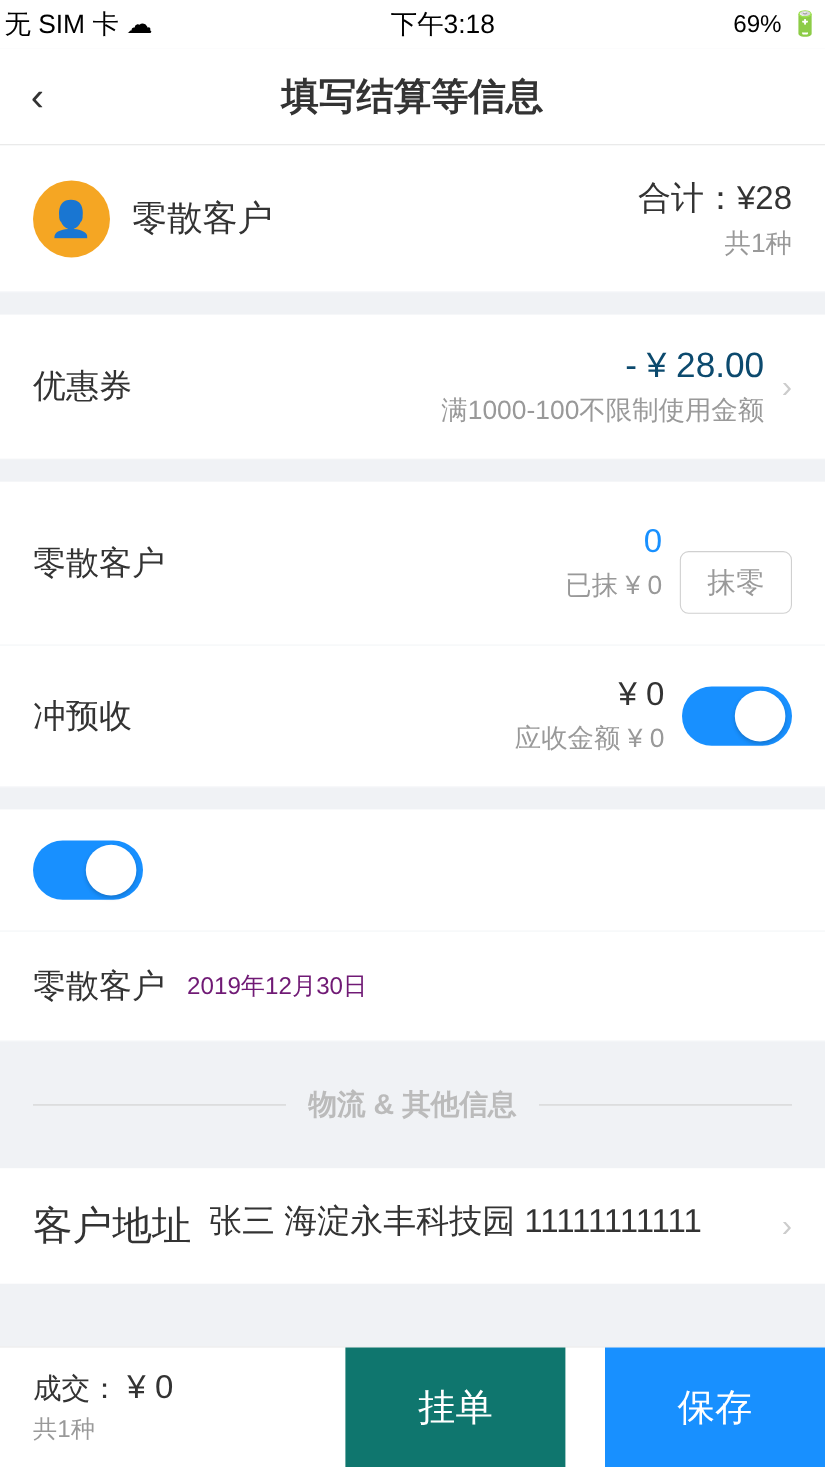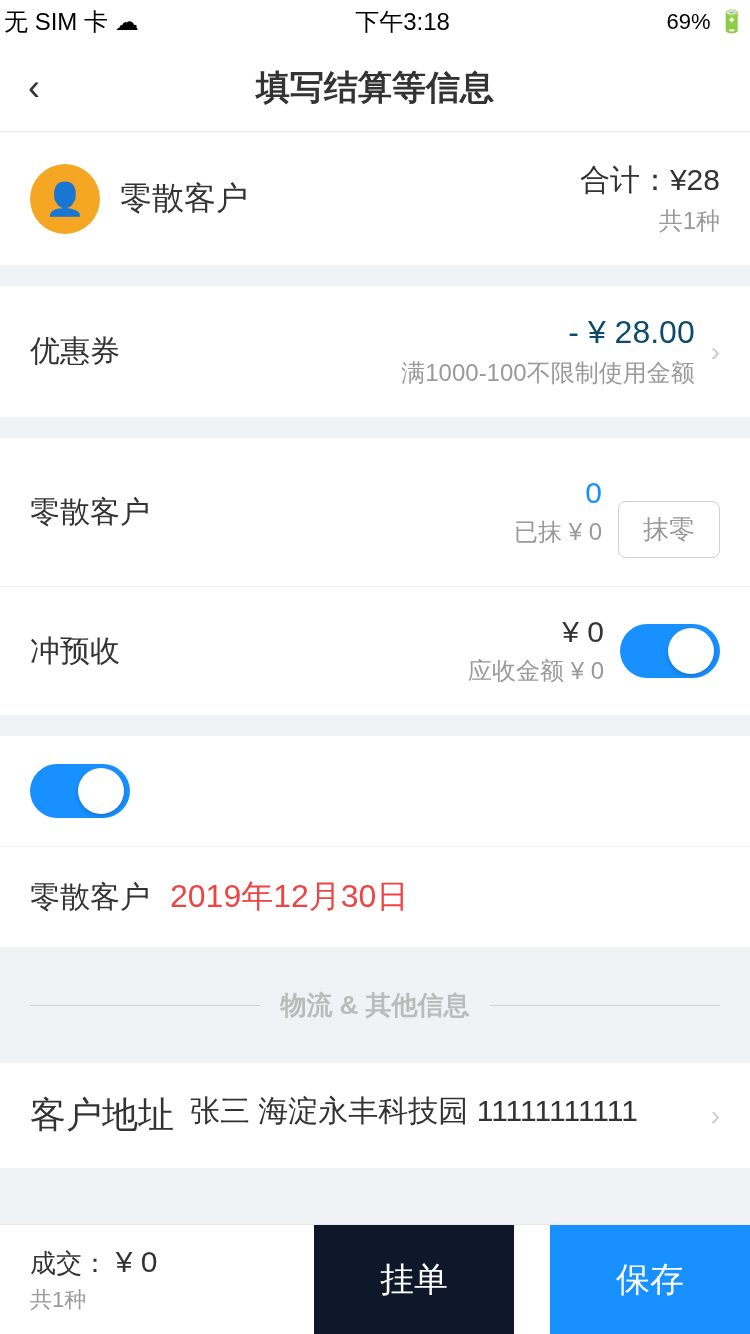--- a/index.html
+++ b/index.html
@@ -148,21 +148,21 @@
     
     .due-date-row {
       background: #fff;
       padding: 28px 30px;
       display: flex;
       align-items: center;
       gap: 20px;
       border-bottom: 1px solid #f0f2f5;
       min-height: 100px;
     }
-    .due-date-value { font-size: 32px; color: #ef4444; }
+    .due-date-value { font-size: 22px; color: #701a75; }
 
     
     .section-label-row {
       background: #f0f2f5;
       padding: 20px 30px;
       text-align: center;
       color: #bbb;
       font-size: 26px;
       display: flex;
       align-items: center;
@@ -208,21 +208,21 @@
     .bottom-info {
       flex: 1;
       padding: 0 30px;
     }
     .bottom-deal { font-size: 26px; color: #333; }
     .bottom-deal-amount { font-size: 30px; color: #333; font-weight: 500; }
     .bottom-count { font-size: 22px; color: #999; margin-top: 4px; }
     .btn-hang {
       width: 200px;
       height: 110px;
-      background: #0f172a;
+      background: #0f766e;
       display: flex;
       align-items: center;
       justify-content: center;
       font-size: 34px;
       color: #fff;
       cursor: pointer;
       font-weight: 500;
     }
     .btn-save {
       width: 200px;

